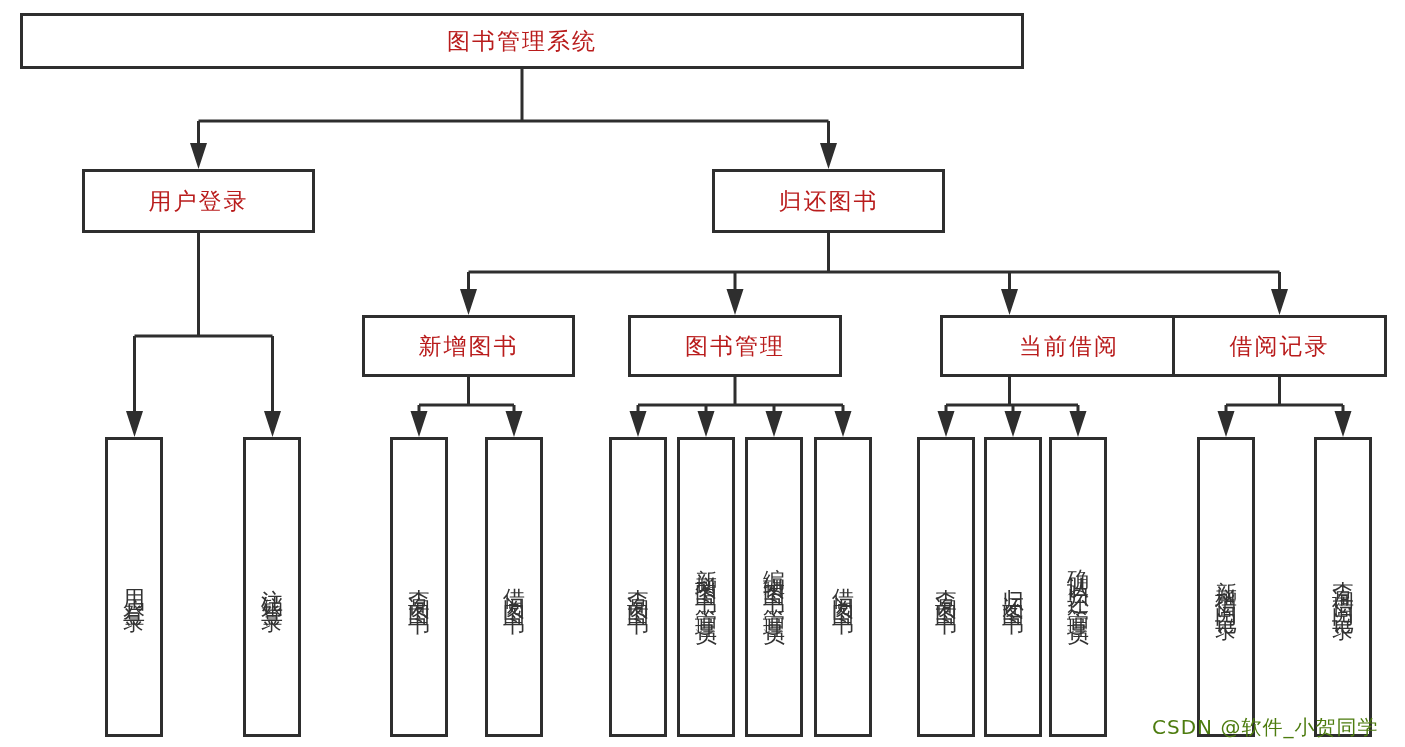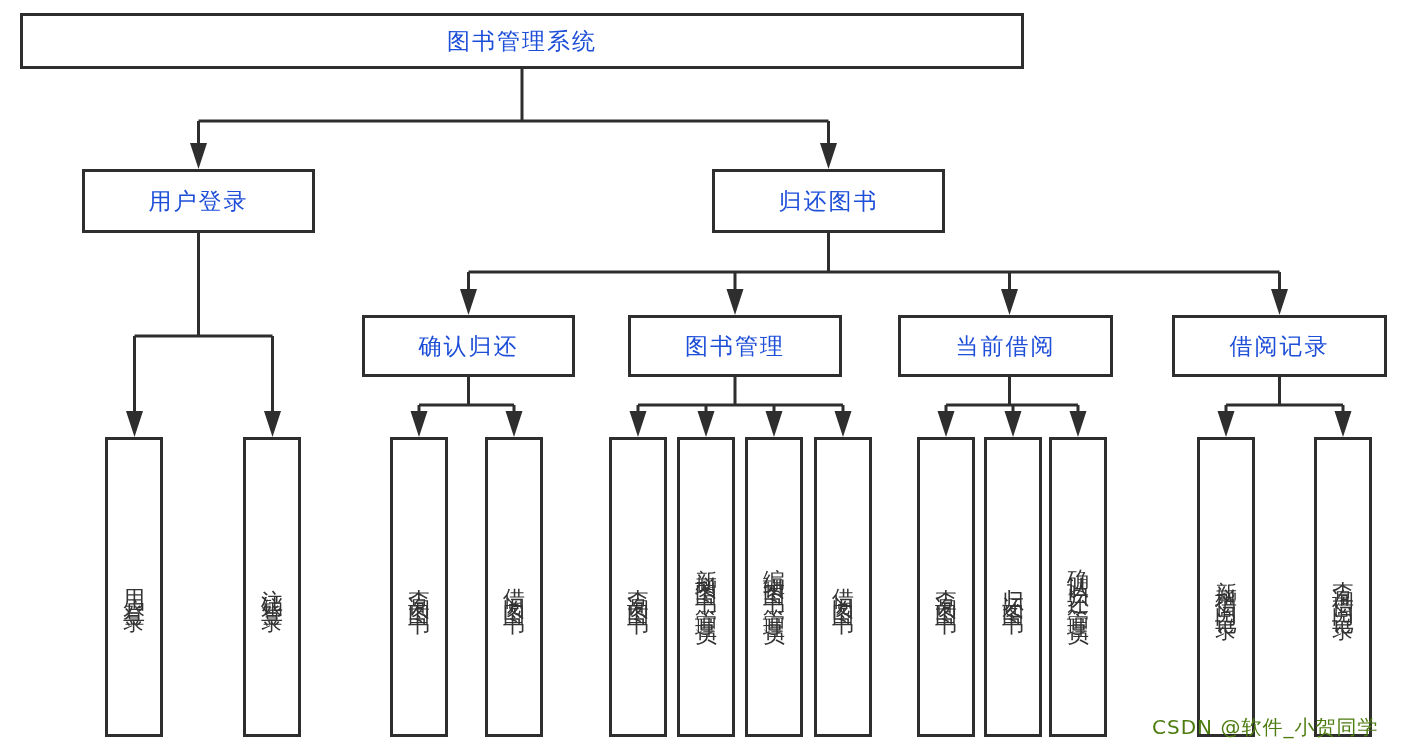--- a/index.html
+++ b/index.html
@@ -19,21 +19,21 @@
   }
   .box {
     position: absolute;
     box-sizing: border-box;
     border: 3px solid #2e2e2e;
     background: #ffffff;
     display: flex;
     align-items: center;
     justify-content: center;
     font-size: 23px;
-    color: #1d4ed8;
+    color: #b91c1c;
     z-index: 2;
     letter-spacing: 2px;
     white-space: nowrap;
   }
   .leaf {
     position: absolute;
     box-sizing: border-box;
     border: 3px solid #2e2e2e;
     background: #ffffff;
     display: flex;
@@ -128,26 +128,26 @@
   </div>
 
   <div class="box" style="left:82px; top:169px; width:233px; height:64px">
     <span>用户登录</span>
   </div>
   <div class="box" style="left:712px; top:169px; width:233px; height:64px">
     <span>归还图书</span>
   </div>
 
   <div class="box" style="left:362px; top:315px; width:213px; height:62px">
-    <span>确认归还</span>
+    <span>新增图书</span>
   </div>
   <div class="box" style="left:628px; top:315px; width:214px; height:62px">
     <span>图书管理</span>
   </div>
-  <div class="box" style="left:898px; top:315px; width:215px; height:62px">
+  <div class="box" style="left:940px; top:315px; width:258px; height:62px">
     <span>当前借阅</span>
   </div>
   <div class="box" style="left:1172px; top:315px; width:215px; height:62px">
     <span>借阅记录</span>
   </div>
 
   <div class="leaf" style="left:105px">
     <span>用户登录</span>
   </div>
   <div class="leaf" style="left:243px">

